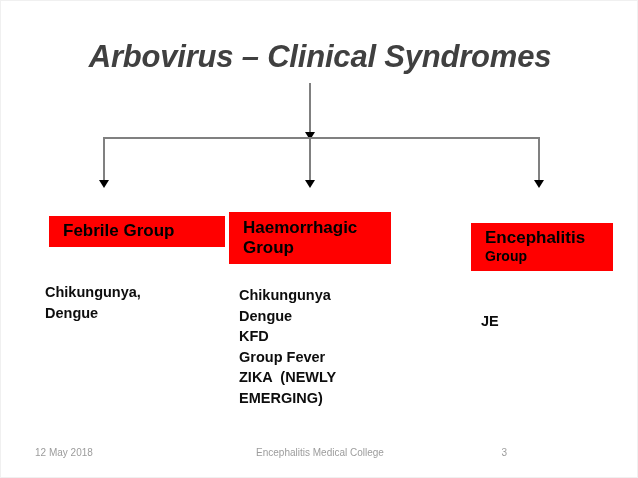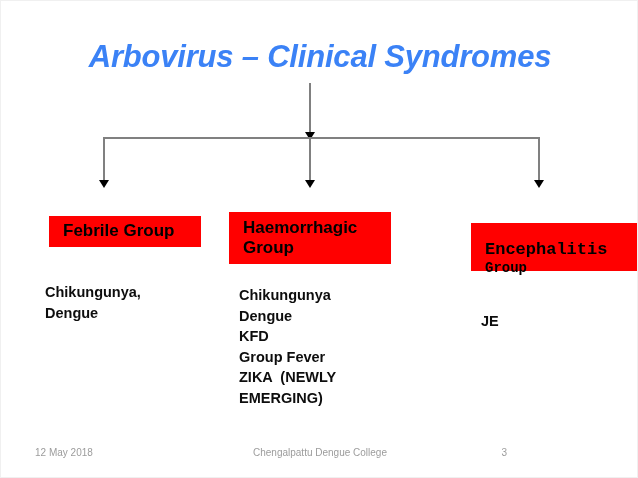--- a/index.html
+++ b/index.html
@@ -23,21 +23,21 @@
   
   #slide-title {
     position: absolute;
     left: 0;
     top: 38px;
     width: 638px;
     text-align: center;
     font-size: 31px;
     font-weight: bold;
     font-style: italic;
-    color: #3b82f6;
+    color: #404040;
     letter-spacing: -0.2px;
     white-space: nowrap;
   }
 
   
   .conn-line {
     position: absolute;
     background: #808080;
   }
   .conn-v {
@@ -61,41 +61,40 @@
     background: #ff0000;
     color: #000000;
     font-weight: bold;
     box-sizing: border-box;
     padding: 4px 10px 4px 14px;
     line-height: 1.2;
   }
   .gb-febrile {
     left: 48px;
     top: 215px;
-    width: 152px;
+    width: 176px;
     height: 31px;
     font-size: 17px;
     display: flex;
     align-items: center;
   }
   .gb-haemo {
     left: 228px;
     top: 211px;
     width: 162px;
     height: 52px;
     font-size: 17px;
     padding-top: 6px;
   }
   .gb-enceph {
     left: 470px;
     top: 222px;
-    width: 168px;
+    width: 142px;
     height: 48px;
-    padding-top: 16px;
-    font-family: Liberation Mono, monospace;
+    padding-top: 4px;
   }
   .gb-enceph .line-big {
     font-size: 17px;
     display: block;
     line-height: 1.25;
   }
   .gb-enceph .line-small {
     font-size: 14px;
     display: block;
     line-height: 1.25;
@@ -184,17 +183,17 @@
 EMERGING)</div>
 
   <div class="group-box gb-enceph">
     <span class="line-big">Encephalitis</span>
     <span class="line-small">Group</span>
   </div>
   <div class="disease-list dl-enceph">JE</div>
 
   <div id="footer">
     <span class="f-date">12 May 2018</span>
-    <span class="f-center">Chengalpattu Dengue College</span>
+    <span class="f-center">Encephalitis Medical College</span>
     <span class="f-page">3</span>
   </div>
 
 </div>
 
 </body></html>

